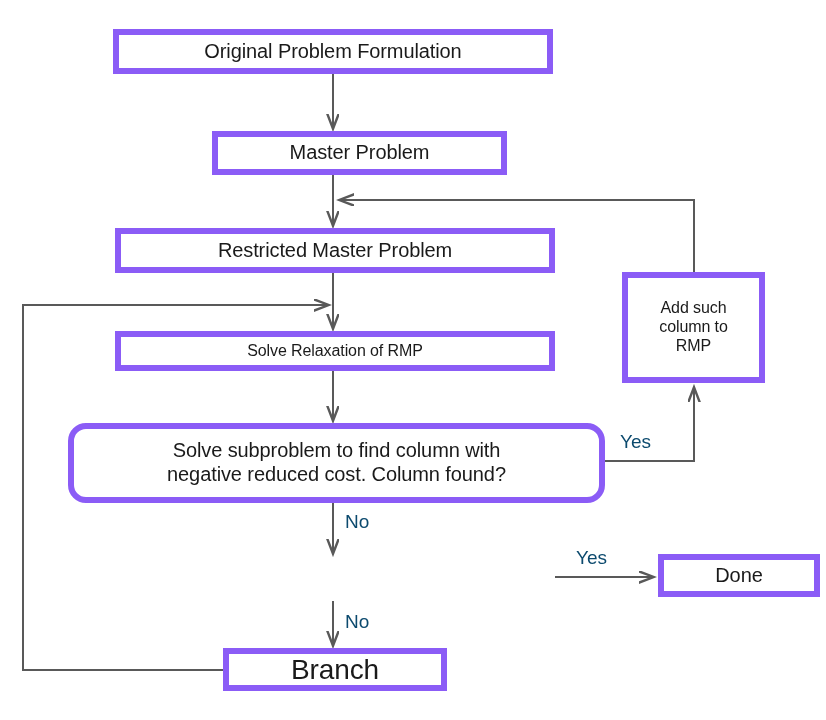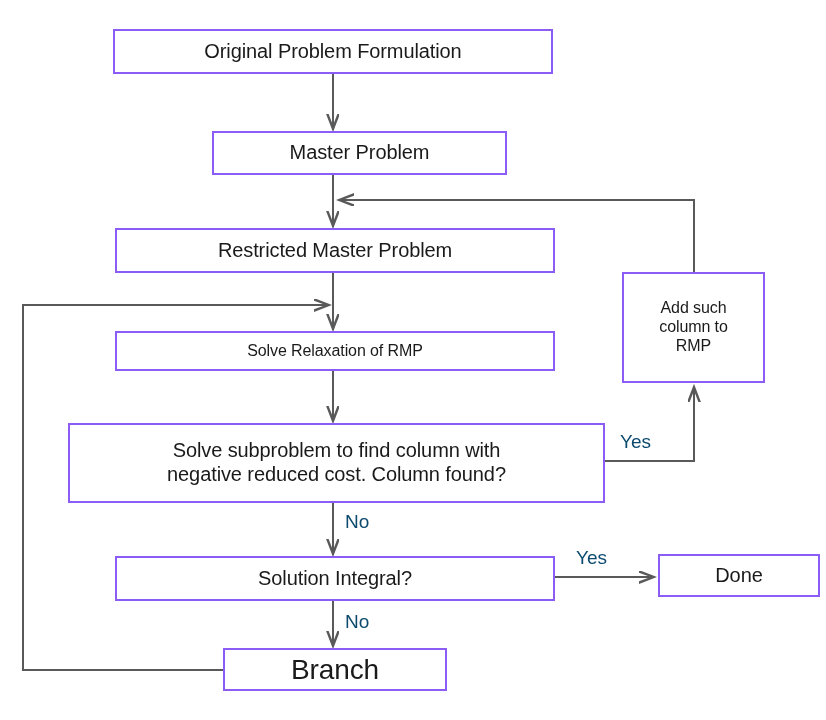--- a/index.html
+++ b/index.html
@@ -21,21 +21,21 @@
     position: absolute;
     left: 0;
     top: 0;
     width: 826px;
     height: 720px;
     pointer-events: none;
   }
   .node {
     position: absolute;
     box-sizing: border-box;
-    border: 2px solid #8b5cf6;
+    border: 6px solid #8b5cf6;
     background: #ffffff;
     display: flex;
     align-items: center;
     justify-content: center;
     text-align: center;
     color: #1a1a1a;
     line-height: 1.18;
     letter-spacing: -0.1px;
     z-index: 2;
   }
@@ -51,21 +51,21 @@
     line-height: 1;
     z-index: 3;
     white-space: nowrap;
   }
 
   
   #node-original   { left: 113px; top: 29px;  width: 440px; height: 45px;  font-size: 20px; }
   #node-master     { left: 188px; top: 131px; width: 295px; height: 44px;  font-size: 20px; margin-left: 24px; }
   #node-rmp        { left: 115px; top: 228px; width: 440px; height: 45px;  font-size: 20px; }
   #node-relax      { left: 115px; top: 331px; width: 440px; height: 40px;  font-size: 16px; }
-  #node-subproblem { left: 68px;  top: 423px; width: 537px; height: 80px;  font-size: 20px; }
+  #node-subproblem { left: 68px;  top: 423px; width: 537px; height: 80px;  font-size: 20px; border-radius: 18px; }
   #node-addcolumn  { left: 622px; top: 272px; width: 143px; height: 111px; font-size: 16px; }
   #node-integral   { left: 115px; top: 556px; width: 440px; height: 45px;  font-size: 20px; }
   #node-done       { left: 658px; top: 554px; width: 162px; height: 43px;  font-size: 20px; text-align: right; }
   #node-branch     { left: 223px; top: 648px; width: 224px; height: 43px;  font-size: 28px; }
 
   
   #label-yes-column    { left: 620px; top: 432px; }
   #label-no-subproblem { left: 345px; top: 512px; }
   #label-yes-integral  { left: 576px; top: 548px; }
   #label-no-integral   { left: 345px; top: 612px; }
@@ -126,23 +126,20 @@
     <span class="node-text">Solve subproblem to find column with
 negative reduced cost.  Column found?</span>
   </div>
 
   <div class="node" id="node-addcolumn">
     <span class="node-text">Add such
 column to
 RMP</span>
   </div>
 
-  <div class="node" id="node-integral">
-    <span class="node-text">Solution Integral?</span>
-  </div>
 
   <div class="node" id="node-done">
     <span class="node-text">Done</span>
   </div>
 
   <div class="node" id="node-branch">
     <span class="node-text">Branch</span>
   </div>
 
   <span class="edge-label" id="label-yes-column">Yes</span>

